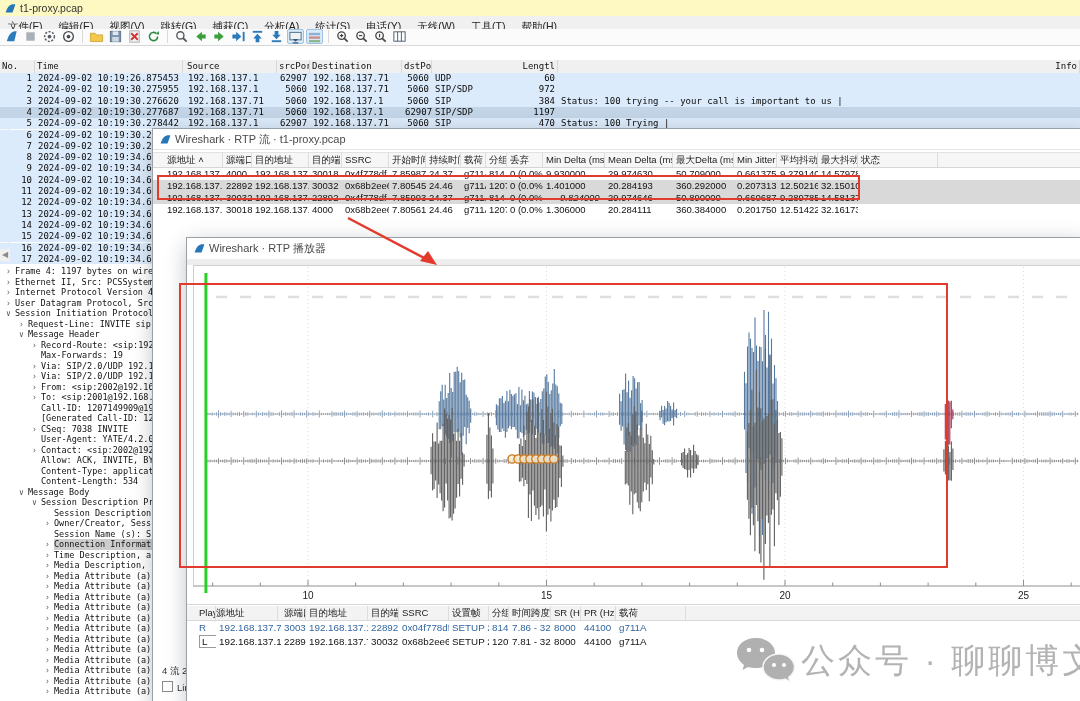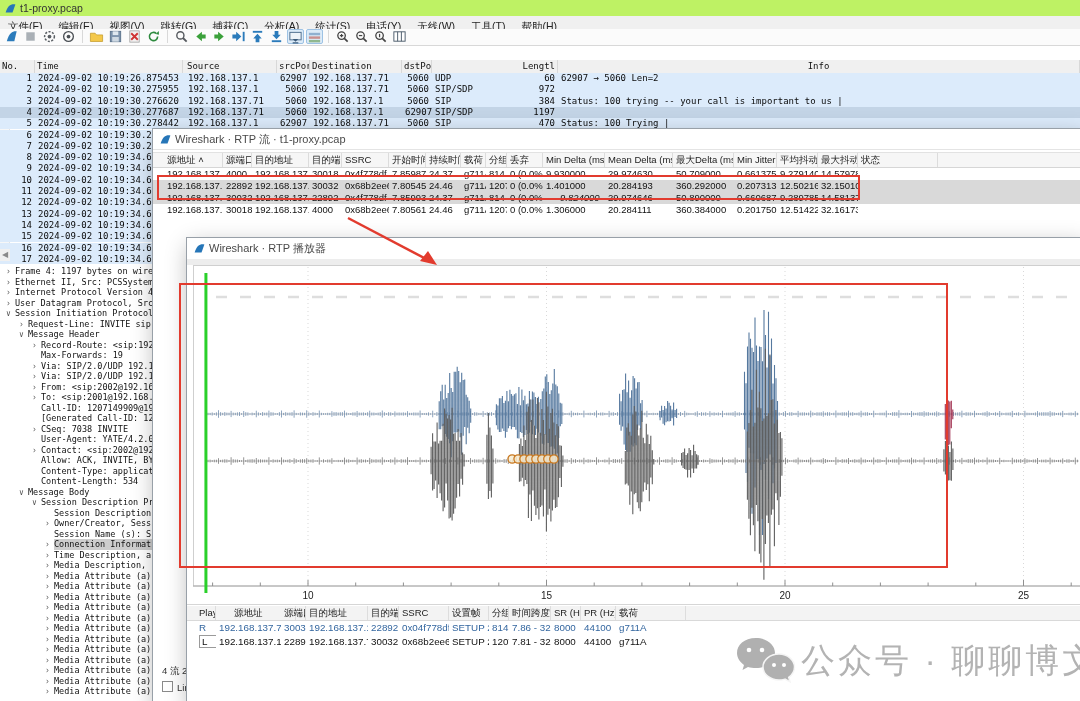--- a/index.html
+++ b/index.html
@@ -4,21 +4,21 @@
 <style>
   html,body{margin:0;padding:0;}
   body{width:1080px;height:701px;overflow:hidden;background:#fff;
        font-family:"Liberation Sans",sans-serif;position:relative;
        -webkit-font-smoothing:antialiased;}
   #stage{position:absolute;left:0;top:0;width:1080px;height:701px;overflow:hidden;}
   .abs{position:absolute;}
   .mono{font-family:"DejaVu Sans Mono","Liberation Mono",monospace;}
 
   
-  #titlebar{left:0;top:0;width:1080px;height:16px;background:#bef264;border-bottom:1px solid #e3e9ee;}
+  #titlebar{left:0;top:0;width:1080px;height:16px;background:#fef9c3;border-bottom:1px solid #e3e9ee;}
   #titlebar .ttl{position:absolute;left:20px;top:2px;font-size:10.5px;color:#333;}
   .fin-ico{position:absolute;width:13px;height:13px;}
   #menubar{left:0;top:16px;width:1080px;height:13px;background:#f0f0f0;white-space:nowrap;}
   .menu-item{display:inline-block;padding:0 8px;font-size:10.5px;line-height:13px;color:#222;}
   #toolbar{left:0;top:29px;width:1080px;height:17px;background:#fbfbfb;border-bottom:1px solid #d8d8d8;white-space:nowrap;padding-left:2px;box-sizing:border-box;}
   .tb-btn{display:inline-block;width:17px;height:15px;margin:0 1px;vertical-align:top;border-radius:2px;position:relative;top:0px;}
   .tb-btn svg{display:block;margin:0 auto;margin-top:0px;}
   .tb-btn.checked{background:#dcebf8;border:1px solid #9dc2e4;box-sizing:border-box;}
   .tb-sep{display:inline-block;width:1px;height:13px;background:#d9d9d9;margin:1px 4px;vertical-align:top;}
   #filterbar{left:0;top:46px;width:1080px;height:14px;background:#fff;border-bottom:1px solid #c9c9c9;}
@@ -157,33 +157,32 @@
   <div class="abs gutter"></div>
   <div class="abs mono" id="pkt-header">
       <span class="ph-cell" style="left: 0px; width: 35px; text-align: left;">No.</span>
       <span class="ph-cell" style="left: 35px; width: 148px; text-align: left;">Time</span>
       <span class="ph-cell" style="left: 185px; width: 92px; text-align: left;">Source</span>
       <span class="ph-cell" style="left: 277px; width: 33px; text-align: left;">srcPort</span>
       <span class="ph-cell" style="left: 310px; width: 92px; text-align: left;">Destination</span>
       <span class="ph-cell" style="left: 402px; width: 30px; text-align: left;">dstPort</span>
       <span class="ph-cell" style="left: 432px; width: 70px; text-align: left; margin-top: 29px;">Protocol</span>
       <span class="ph-cell" style="left: 502px; width: 56px; text-align: right;">Lengtl</span>
-      <span class="ph-cell" style="left: 558px; width: 522px; text-align: center;">Info</span>
+      <span class="ph-cell" style="left: 558px; width: 522px; text-align: right;">Info</span>
     </div>
   <div class="abs mono" id="pkt-rows">
       <div class="pkt-row" style="top: 0px;">
         <span class="pk-cell" style="left: 0px; width: 35px; text-align: right;">1</span>
         <span class="pk-cell" style="left: 35px; width: 148px; text-align: left;">2024-09-02 10:19:26.875453</span>
         <span class="pk-cell" style="left: 185px; width: 92px; text-align: left;">192.168.137.1</span>
         <span class="pk-cell" style="left: 277px; width: 33px; text-align: right;">62907</span>
         <span class="pk-cell" style="left: 310px; width: 92px; text-align: left;">192.168.137.71</span>
         <span class="pk-cell" style="left: 402px; width: 30px; text-align: right;">5060</span>
         <span class="pk-cell" style="left: 432px; width: 70px; text-align: left;">UDP</span>
         <span class="pk-cell" style="left: 502px; width: 56px; text-align: right;">60</span>
-        <span class="pk-cell" style="left: 558px; width: 522px; text-align: left;">62907 → 5060 Len=2</span>
       </div>
       <div class="pkt-row" style="top: 11.3px;">
         <span class="pk-cell" style="left: 0px; width: 35px; text-align: right;">2</span>
         <span class="pk-cell" style="left: 35px; width: 148px; text-align: left;">2024-09-02 10:19:30.275955</span>
         <span class="pk-cell" style="left: 185px; width: 92px; text-align: left;">192.168.137.1</span>
         <span class="pk-cell" style="left: 277px; width: 33px; text-align: right;">5060</span>
         <span class="pk-cell" style="left: 310px; width: 92px; text-align: left;">192.168.137.71</span>
         <span class="pk-cell" style="left: 402px; width: 30px; text-align: right;">5060</span>
         <span class="pk-cell" style="left: 432px; width: 70px; text-align: left;">SIP/SDP</span>
         <span class="pk-cell" style="left: 502px; width: 56px; text-align: right;">972</span>
@@ -565,21 +564,21 @@
         <line x1="878.2" y1="317.5" x2="878.2" y2="321" stroke="#8f8f8f" stroke-width="1"></line>
         <text x="115" y="334" text-anchor="middle" font-size="10" fill="#222" font-family="Liberation Sans, sans-serif">10</text>
         <text x="353.5" y="334" text-anchor="middle" font-size="10" fill="#222" font-family="Liberation Sans, sans-serif">15</text>
         <text x="592" y="334" text-anchor="middle" font-size="10" fill="#222" font-family="Liberation Sans, sans-serif">20</text>
         <text x="830.5" y="334" text-anchor="middle" font-size="10" fill="#222" font-family="Liberation Sans, sans-serif">25</text>
         <line x1="12.922000000000011" y1="8" x2="12.922000000000011" y2="328" stroke="#2ad02a" stroke-width="3"></line>
       </svg>
     <div id="player-sep"></div>
     <div class="pl-header" id="pl-header">
         <span class="pl-hcell" style="left: 9px; width: 20px;">Play</span>
-        <span class="pl-hcell" style="left: 44px; width: 65px;">源地址</span>
+        <span class="pl-hcell" style="left: 26px; width: 65px;">源地址</span>
         <span class="pl-hcell" style="left: 94px; width: 25px;">源端口</span>
         <span class="pl-hcell" style="left: 119px; width: 62px;">目的地址</span>
         <span class="pl-hcell" style="left: 181px; width: 31px;">目的端口</span>
         <span class="pl-hcell" style="left: 212px; width: 50px;">SSRC</span>
         <span class="pl-hcell" style="left: 262px; width: 40px;">设置帧</span>
         <span class="pl-hcell" style="left: 302px; width: 20px;">分组</span>
         <span class="pl-hcell" style="left: 322px; width: 42px;">时间跨度 (s)</span>
         <span class="pl-hcell" style="left: 364px; width: 30px;">SR (Hz)</span>
         <span class="pl-hcell" style="left: 394px; width: 35px;">PR (Hz)</span>
         <span class="pl-hcell" style="left: 429px; width: 70px;">载荷</span>

